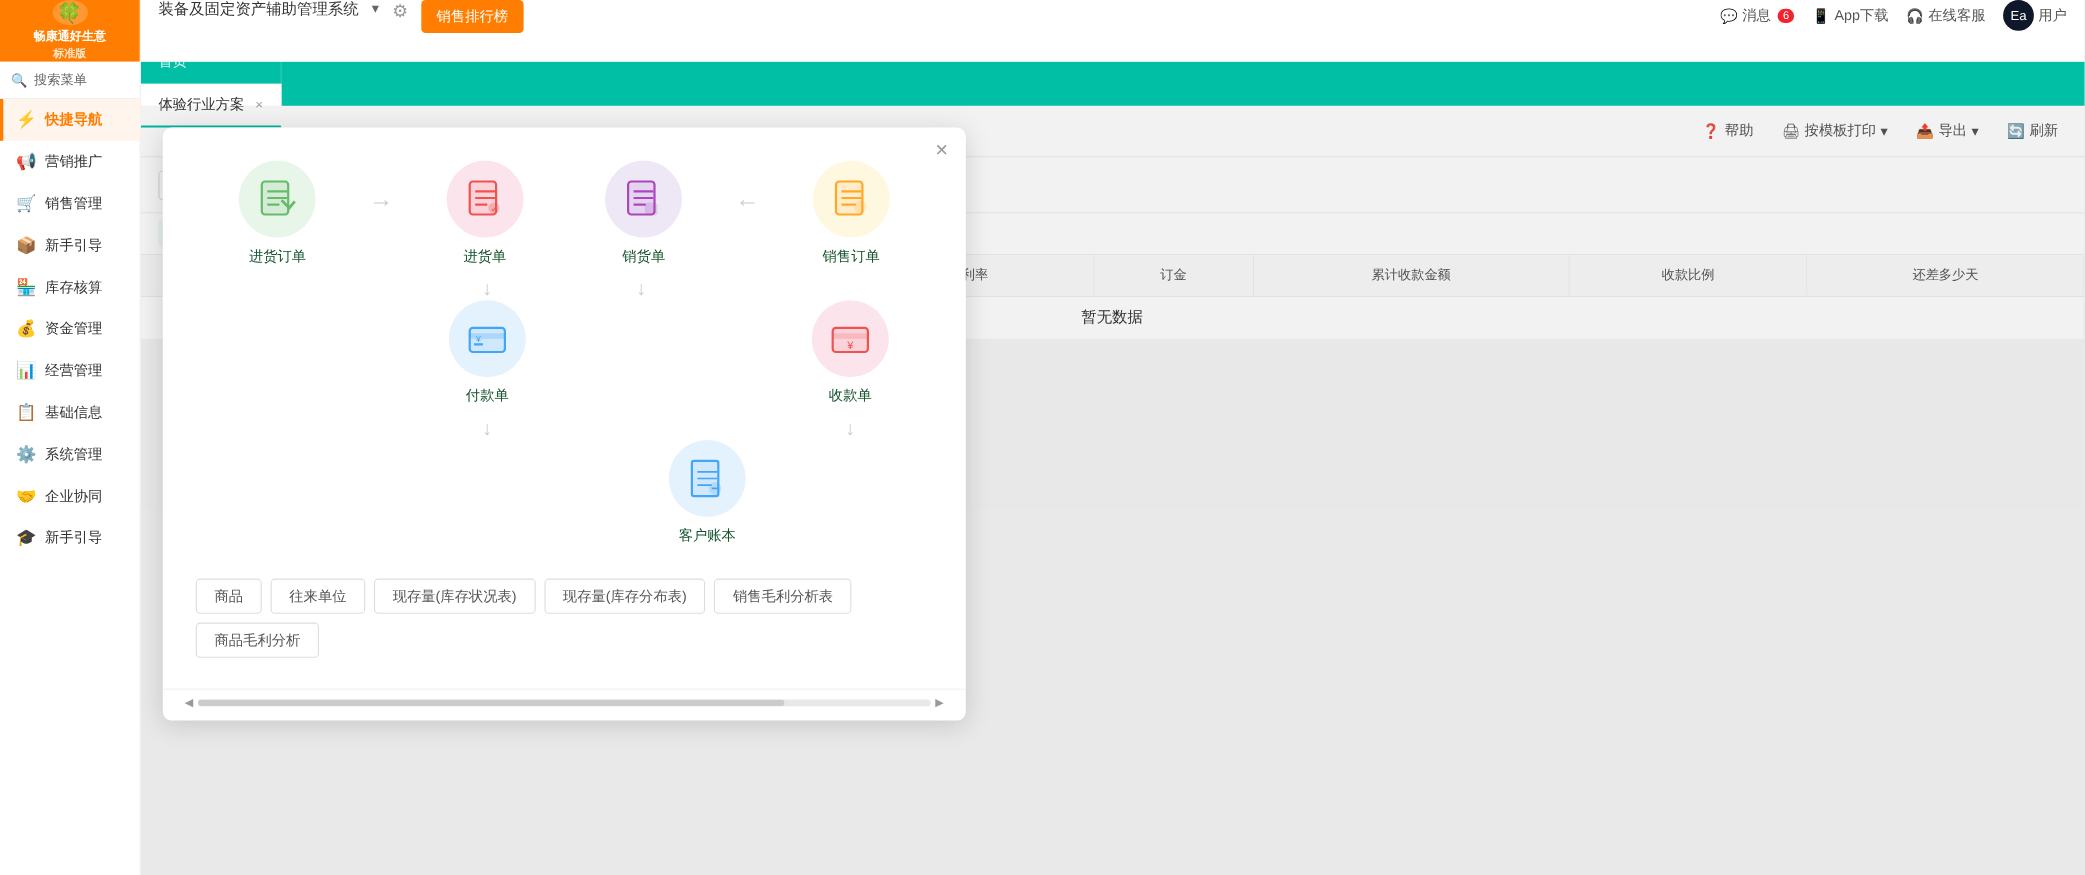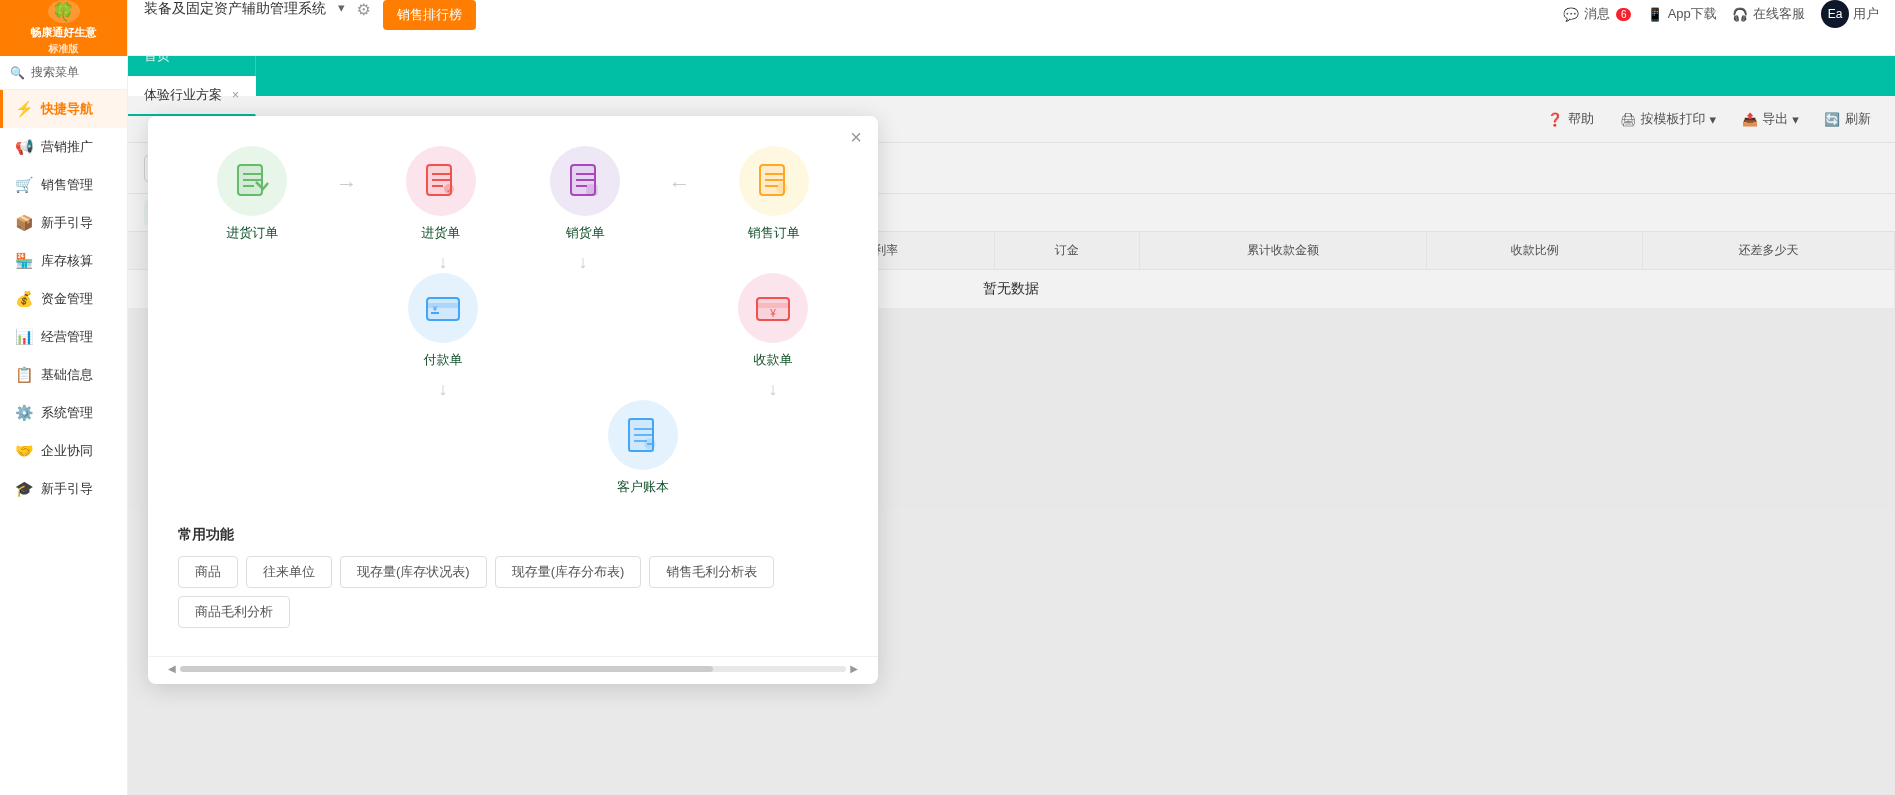--- a/index.html
+++ b/index.html
@@ -495,21 +495,20 @@
               <circle cx="25" cy="27" r="5" fill="#42a5f5" opacity="0.2" stroke="#42a5f5" stroke-width="1.5"></circle>
               <line x1="22" y1="27" x2="28" y2="27" stroke="#42a5f5" stroke-width="1.5"></line>
             </svg>
           </div>
           <span class="flow-label">客户账本</span>
         </div>
       </div>
     </div>
 
     <div class="common-section">
-      <div class="common-title">常用功能</div>
       <div id="common-buttons-row1" class="common-buttons">
           <button class="common-btn">商品</button>
           <button class="common-btn">往来单位</button>
           <button class="common-btn">现存量(库存状况表)</button>
           <button class="common-btn">现存量(库存分布表)</button>
           <button class="common-btn">销售毛利分析表</button>
           <button class="common-btn">商品毛利分析</button>
         </div>
     </div>
 

